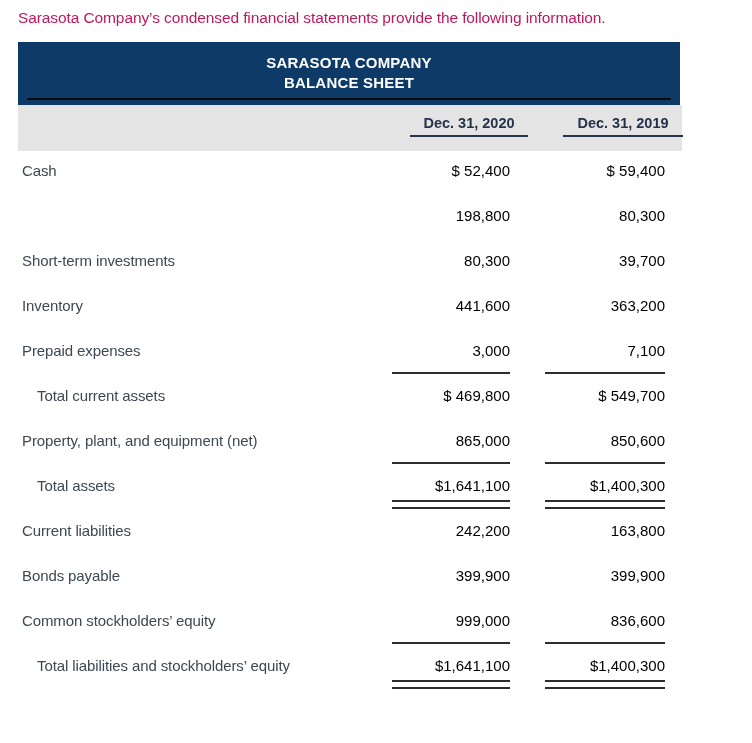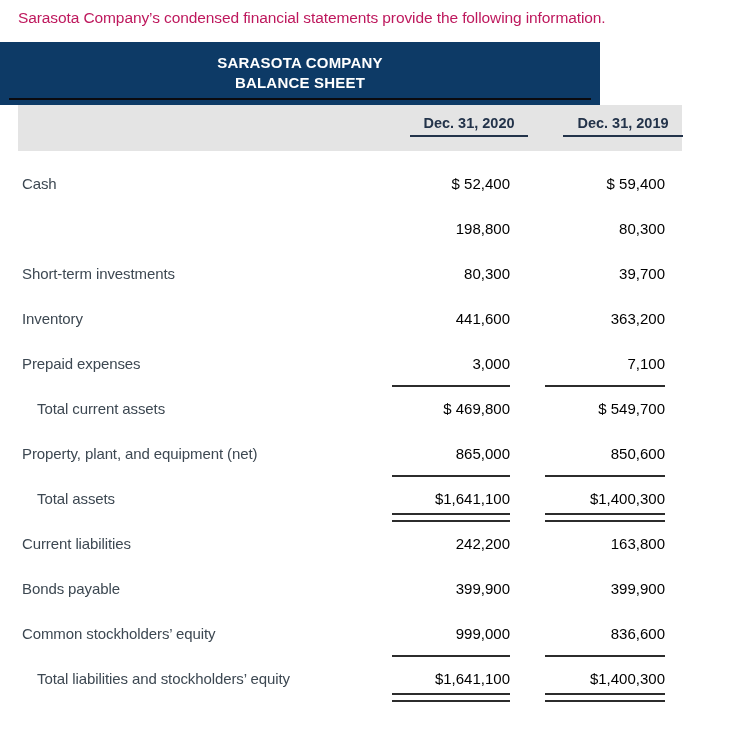--- a/index.html
+++ b/index.html
@@ -24,21 +24,22 @@
   }
 
   #statement {
     margin-top: 14px;
     width: 752px;
   }
 
   
   .banner {
     position: relative;
-    width: 600px;
+    margin-left: 18px;
+    width: 662px;
     box-sizing: border-box;
     background: #0d3a66;
     color: #ffffff;
     text-align: center;
     padding: 12px 0 14px 0;
     font-weight: bold;
     font-size: 15px;
     letter-spacing: 0.2px;
   }
   .banner .line2 {
@@ -73,21 +74,21 @@
     padding-bottom: 4px;
     border-bottom: 2px solid #23334a;
     white-space: nowrap;
   }
   .colhead.c1 { left: 392px; width: 118px; }
   .colhead.c2 { left: 545px; width: 120px; }
 
   
   .rows {
     position: relative;
-    padding-top: 13px;
+    padding-top: 0;
   }
   .row {
     position: relative;
     height: 45px;
   }
   .row .label {
     position: absolute;
     left: 22px;
     top: 11px;
     font-size: 15px;

